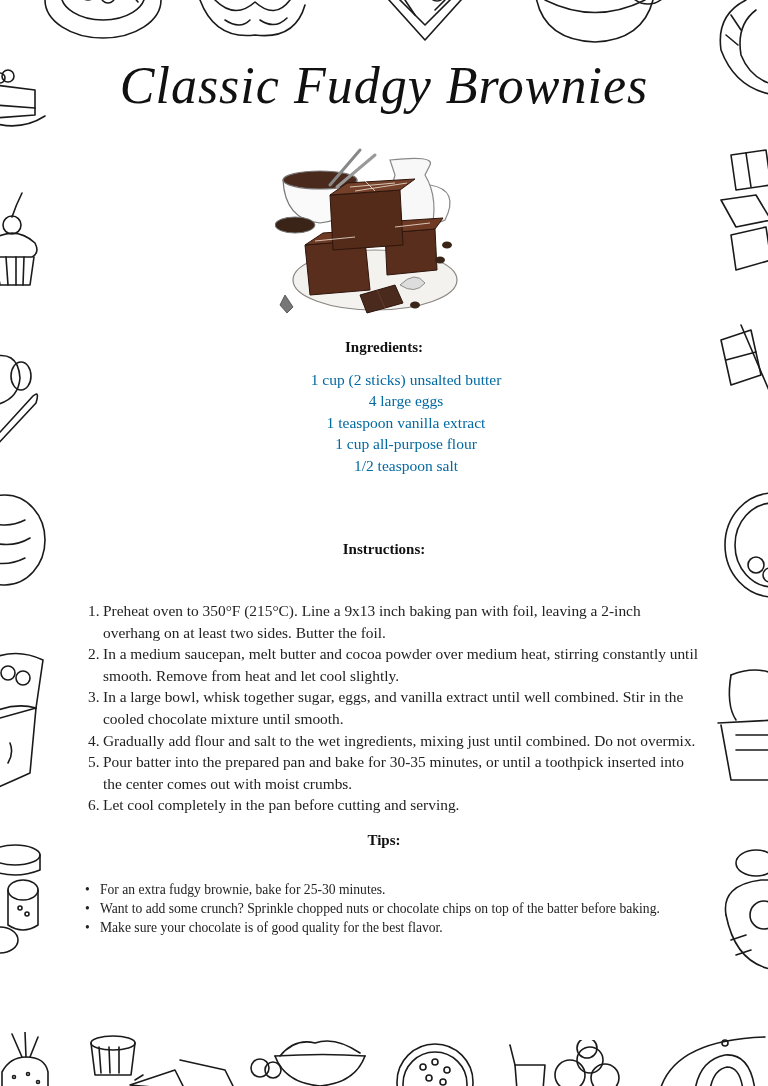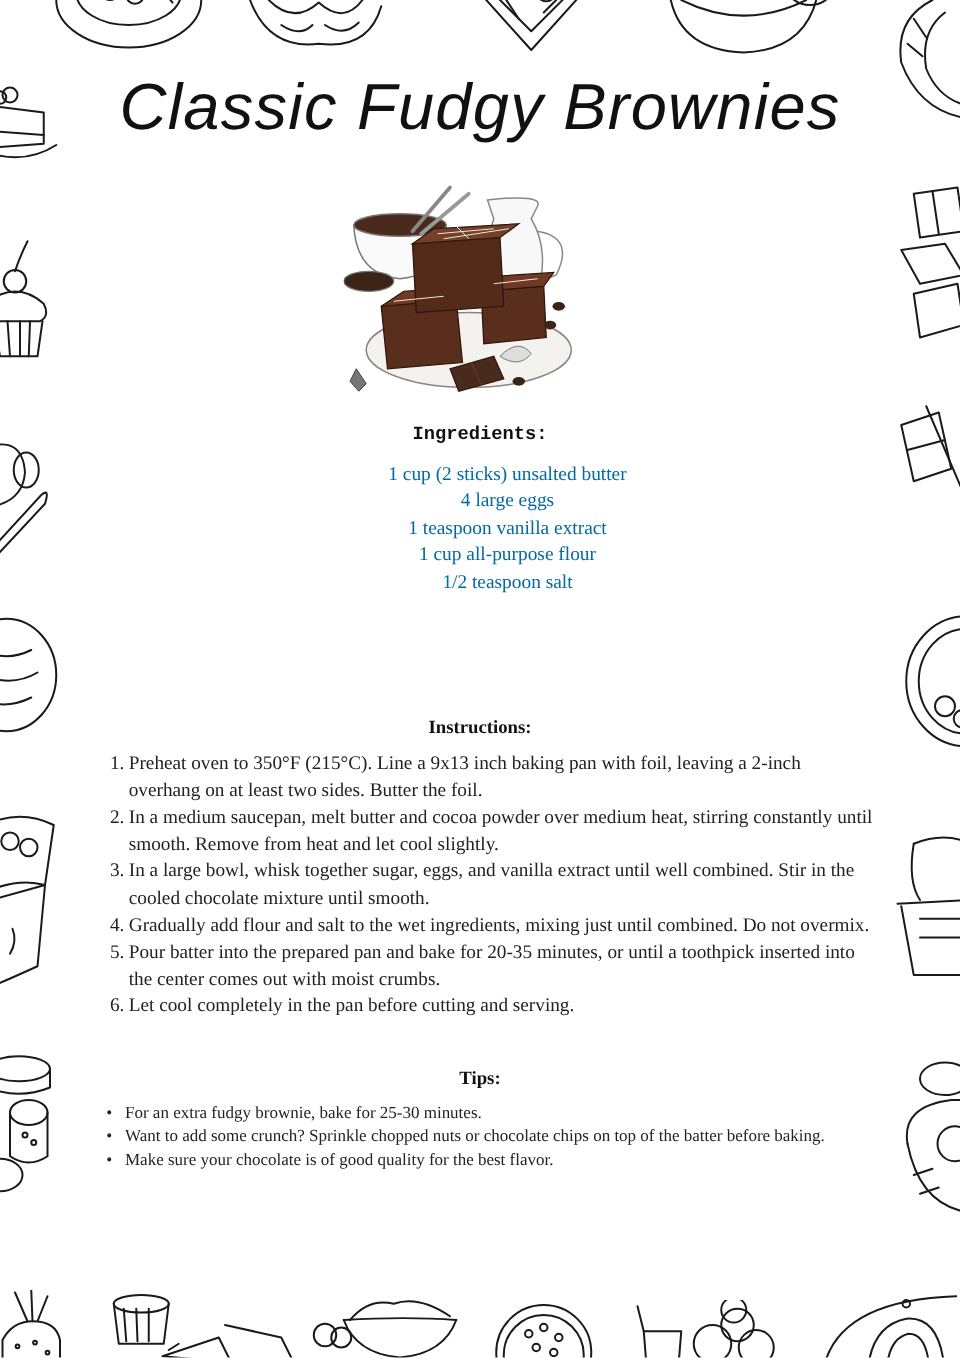--- a/index.html
+++ b/index.html
@@ -7,21 +7,21 @@
   body { position: relative; font-family: "DejaVu Serif", "Liberation Serif", serif; color: #1a1a1a; }
 
   
   .deco { position: absolute; }
   .deco svg { display: block; width: 100%; height: 100%; }
   .deco svg * { fill: none; stroke: #1a1a1a; stroke-width: 1.6; stroke-linecap: round; stroke-linejoin: round; }
 
   
   .title {
     position: absolute; top: 56px; left: 0; width: 768px; text-align: center;
-    font-family: Liberation Sans, sans-serif;
+    font-family: Liberation Serif, serif;
     font-style: italic; font-size: 52px; letter-spacing: 1px; color: #111;
     font-weight: normal;
   }
 
   
   .hero { position: absolute; left: 275px; top: 145px; width: 190px; height: 175px; }
   .hero svg { width: 100%; height: 100%; display: block; }
 
   .section-heading {
     position: absolute; left: 0; width: 768px; text-align: center;
@@ -274,37 +274,37 @@
     <path d="M102 145 L110 163" stroke="#6a4030" stroke-width="0.8"></path>
 
     <ellipse cx="172" cy="100" rx="5" ry="3.5" fill="#3a2418"></ellipse>
     <ellipse cx="165" cy="115" rx="5" ry="3.5" fill="#3a2418"></ellipse>
     <ellipse cx="140" cy="160" rx="5" ry="3.5" fill="#3a2418"></ellipse>
     <path d="M125 140 Q140 125 150 138 Q140 150 125 140 Z" fill="#ddd" stroke="#777" stroke-width="0.8"></path>
     <path d="M10 150 L18 162 L12 168 L5 160 Z" fill="#777" stroke="#444" stroke-width="0.8"></path>
   </svg>
 </div>
 
-<h2 class="section-heading" style="top:339px;font-family:Liberation Mono, monospace;">Ingredients:</h2>
+<h2 class="section-heading" style="top:339px;">Ingredients:</h2>
 <ul class="ingredients">
   <li>1 cup (2 sticks) unsalted butter</li>
   <li>4 large eggs</li>
   <li>1 teaspoon vanilla extract</li>
   <li>1 cup all-purpose flour</li>
   <li>1/2 teaspoon salt</li>
 </ul>
 
-<h2 class="section-heading" style="top:574px;">Instructions:</h2>
+<h2 class="section-heading" style="top:541px;">Instructions:</h2>
 <ol class="instructions">
   <li><span class="num">1.</span><span>Preheat oven to 350°F (215°C). Line a 9x13 inch baking pan with foil, leaving a 2-inch overhang on at least two sides. Butter the foil.</span></li>
   <li><span class="num">2.</span><span>In a medium saucepan, melt butter and cocoa powder over medium heat, stirring constantly until smooth. Remove from heat and let cool slightly.</span></li>
   <li><span class="num">3.</span><span>In a large bowl, whisk together sugar, eggs, and vanilla extract until well combined. Stir in the cooled chocolate mixture until smooth.</span></li>
   <li><span class="num">4.</span><span>Gradually add flour and salt to the wet ingredients, mixing just until combined. Do not overmix.</span></li>
-  <li><span class="num">5.</span><span>Pour batter into the prepared pan and bake for 20-35 minutes, or until a toothpick inserted into the center comes out with moist crumbs.</span></li>
+  <li><span class="num">5.</span><span>Pour batter into the prepared pan and bake for 30-35 minutes, or until a toothpick inserted into the center comes out with moist crumbs.</span></li>
   <li><span class="num">6.</span><span>Let cool completely in the pan before cutting and serving.</span></li>
 </ol>
 
-<h2 class="section-heading" style="top:855px;">Tips:</h2>
+<h2 class="section-heading" style="top:832px;">Tips:</h2>
 <ul class="tips">
   <li><span class="bullet">•</span><span>For an extra fudgy brownie, bake for 25-30 minutes.</span></li>
   <li><span class="bullet">•</span><span>Want to add some crunch? Sprinkle chopped nuts or chocolate chips on top of the batter before baking.</span></li>
   <li><span class="bullet">•</span><span>Make sure your chocolate is of good quality for the best flavor.</span></li>
 </ul>
 
 </body></html>

